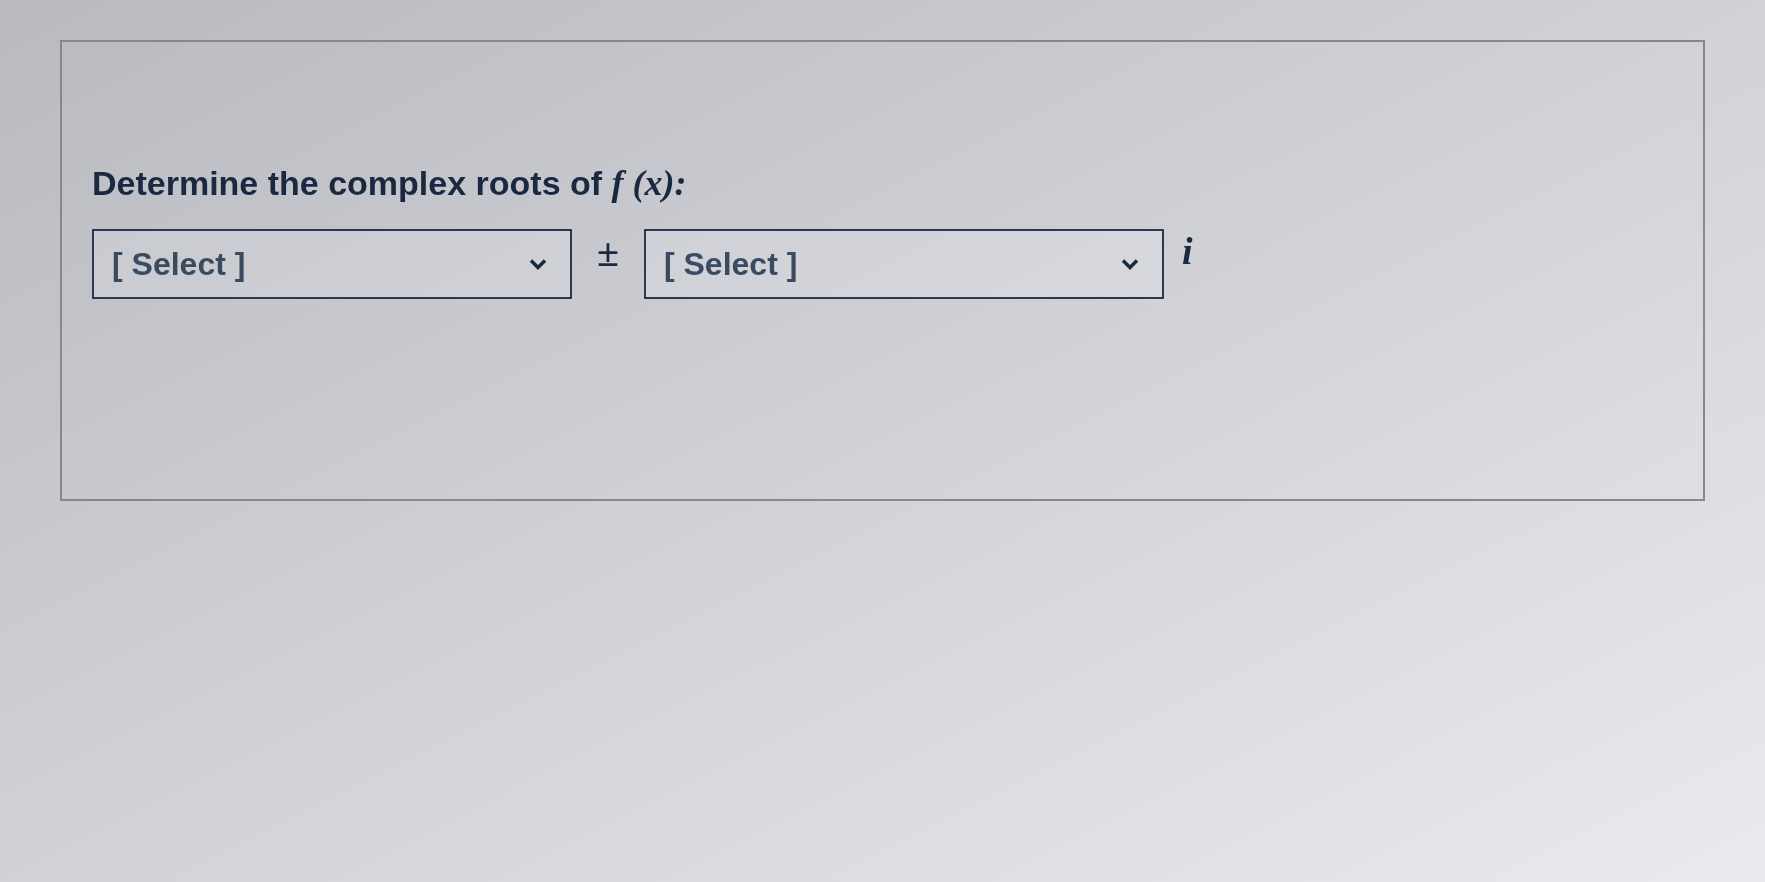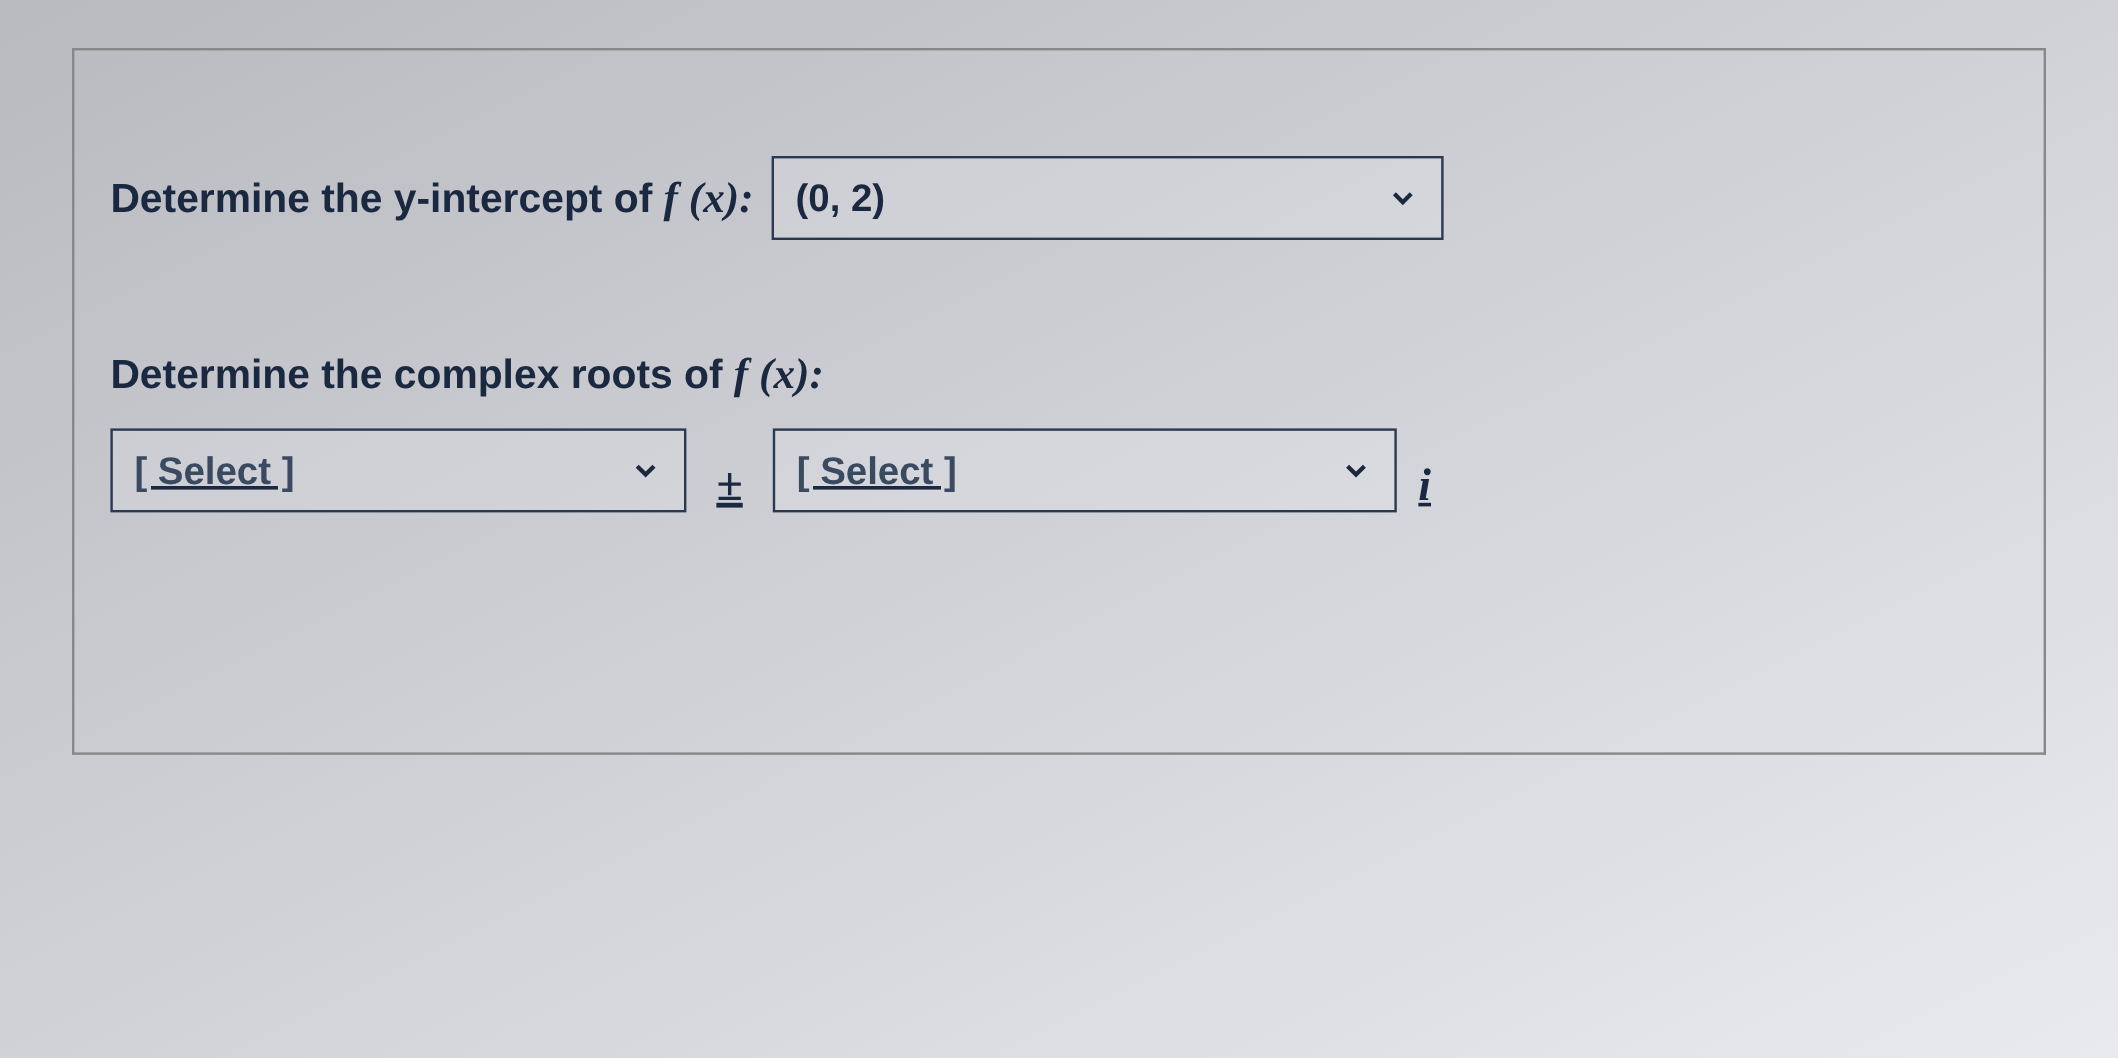--- a/index.html
+++ b/index.html
@@ -90,24 +90,23 @@
     .trailing-i {
       font-size: 38px;
       font-style: italic;
       font-weight: bold;
       margin-left: 18px;
       font-family: 'Times New Roman', serif;
       color: #1a2840;
     }
     .complex-row {
       display: flex;
-      align-items: flex-end;
+      align-items: flex-start;
       flex-wrap: wrap;
       margin-top: 20px;
-      text-decoration: underline;
     }
     .question-label-block {
       margin-bottom: 25px;
       margin-top: 32px;
     }
     .select-wide {
       min-width: 560px;
     }
     .select-narrower1 {
       min-width: 480px;
@@ -115,34 +114,20 @@
     .select-narrower2 {
       min-width: 520px;
     }
   </style>
 </head>
 <body>
 
 <div class="top-partial-border"></div>
 <div class="question-block">
 
-  <div class="row">
-    <span class="label-text">
-      <span>Determine the y-intercept of </span>
-      <span class="math-fx">f (x):</span>
-    </span>
-    <div class="select-box select-wide">
-      <span class="value">(0, 2)</span>
-      <span class="chevron">
-        <svg viewBox="0 0 24 24" fill="none" stroke="#1a2840" stroke-width="3">
-          <polyline points="6 9 12 15 18 9"></polyline>
-        </svg>
-      </span>
-    </div>
-  </div>
 
   <div>
     <div class="question-label-block">
       <span class="label-text">
         <span>Determine the complex roots of </span>
         <span class="math-fx">f (x):</span>
       </span>
     </div>
     <div class="complex-row">
       <div class="select-box select-narrower1">

